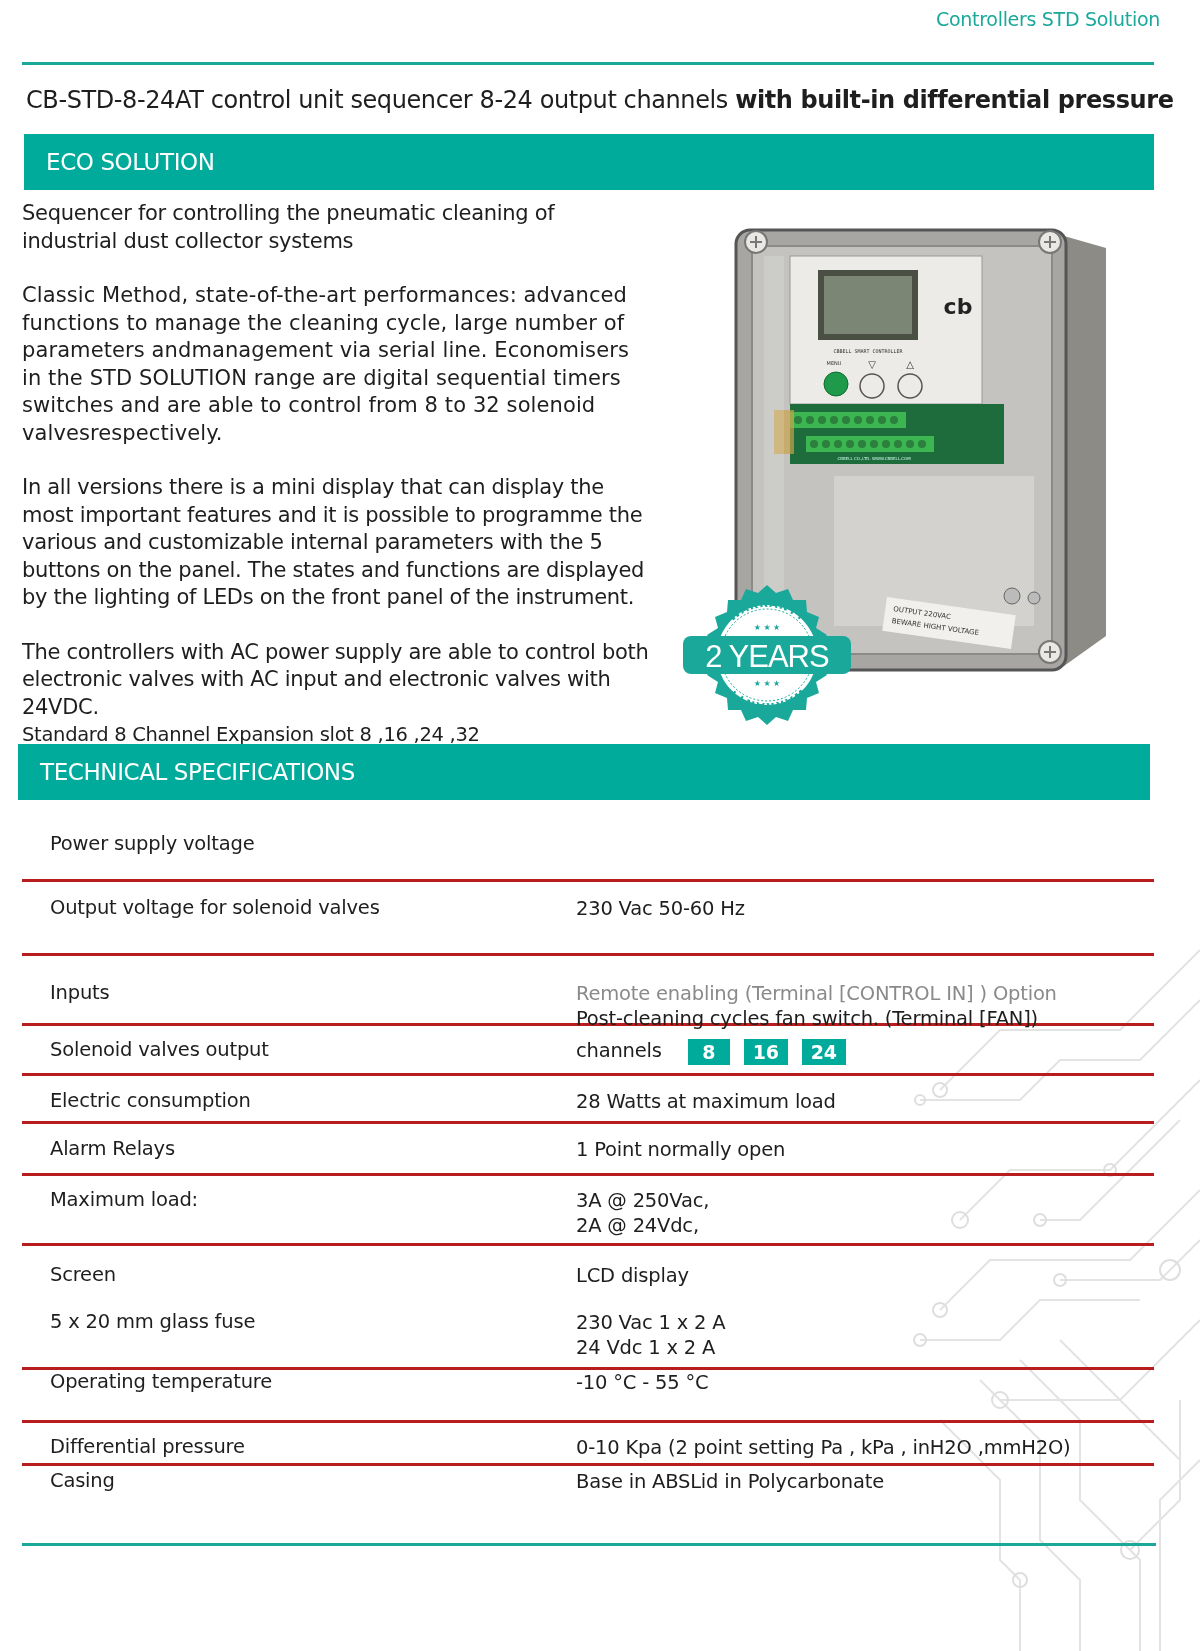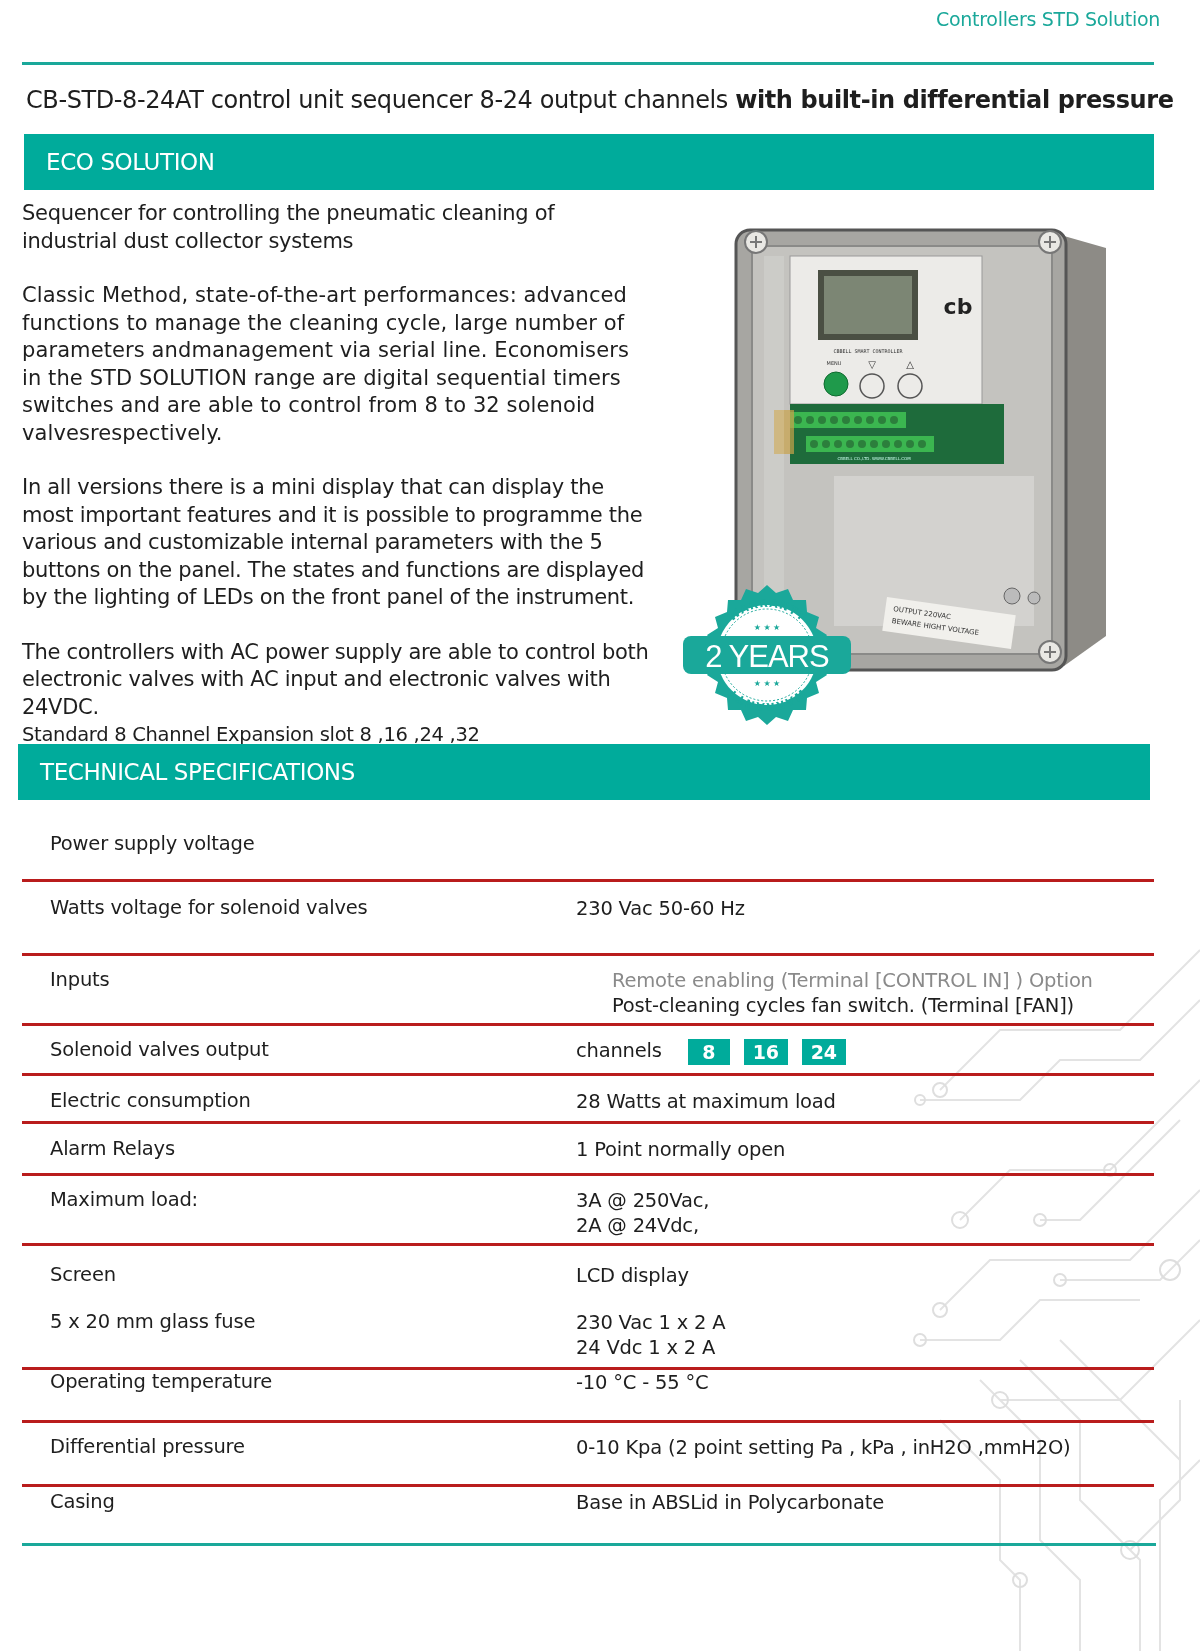--- a/index.html
+++ b/index.html
@@ -187,26 +187,26 @@
 
 <div class="section-bar tech-bar">
   <span>TECHNICAL SPECIFICATIONS</span>
 </div>
 
 <div class="spec-table">
   <div class="spec-row" style="height:52px; padding-top:2px;">
     <div class="spec-label">Power supply voltage</div>
   </div>
   <div class="spec-row" style="height:74px; padding-top:14px;">
-    <div class="spec-label">Watts voltage for solenoid valves</div>
+    <div class="spec-label">Output voltage for solenoid valves</div>
     <div class="spec-value">
       <div>230 Vac 50-60 Hz</div>
     </div>
   </div>
-  <div class="spec-row" style="height:70px; padding-top:12px;gap:36px;">
+  <div class="spec-row" style="height:70px; padding-top:25px;">
     <div class="spec-label">Inputs</div>
     <div class="spec-value">
       <div class="muted">Remote enabling (Terminal [CONTROL IN] ) Option</div>
       <div>Post-cleaning cycles fan switch. (Terminal [FAN])</div>
     </div>
   </div>
   <div class="spec-row" style="height:50px; padding-top:12px;">
     <div class="spec-label">Solenoid valves output</div>
     <div class="spec-value">
       <span>channels</span>
@@ -238,21 +238,21 @@
     <div class="spec-label">5 x 20 mm glass fuse</div>
     <div class="spec-value">
       <div>230 Vac 1 x 2 A</div>
       <div>24 Vdc 1 x 2 A</div>
     </div>
   </div>
   <div class="spec-row" style="height:53px; ">
     <div class="spec-label">Operating temperature</div>
     <div class="spec-value">-10 °C - 55 °C</div>
   </div>
-  <div class="spec-row" style="height:64px; padding-top:12px;">
+  <div class="spec-row" style="height:43px; padding-top:12px;">
     <div class="spec-label">Differential pressure</div>
     <div class="spec-value">0-10 Kpa (2 point setting Pa , kPa , inH2O ,mmH2O)</div>
   </div>
   <div class="spec-row no-rule" style="height:52px; padding-top:3px;">
     <div class="spec-label">Casing</div>
     <div class="spec-value">Base in ABSLid in Polycarbonate</div>
   </div>
 </div>
 <div class="bottom-rule"></div>
 

